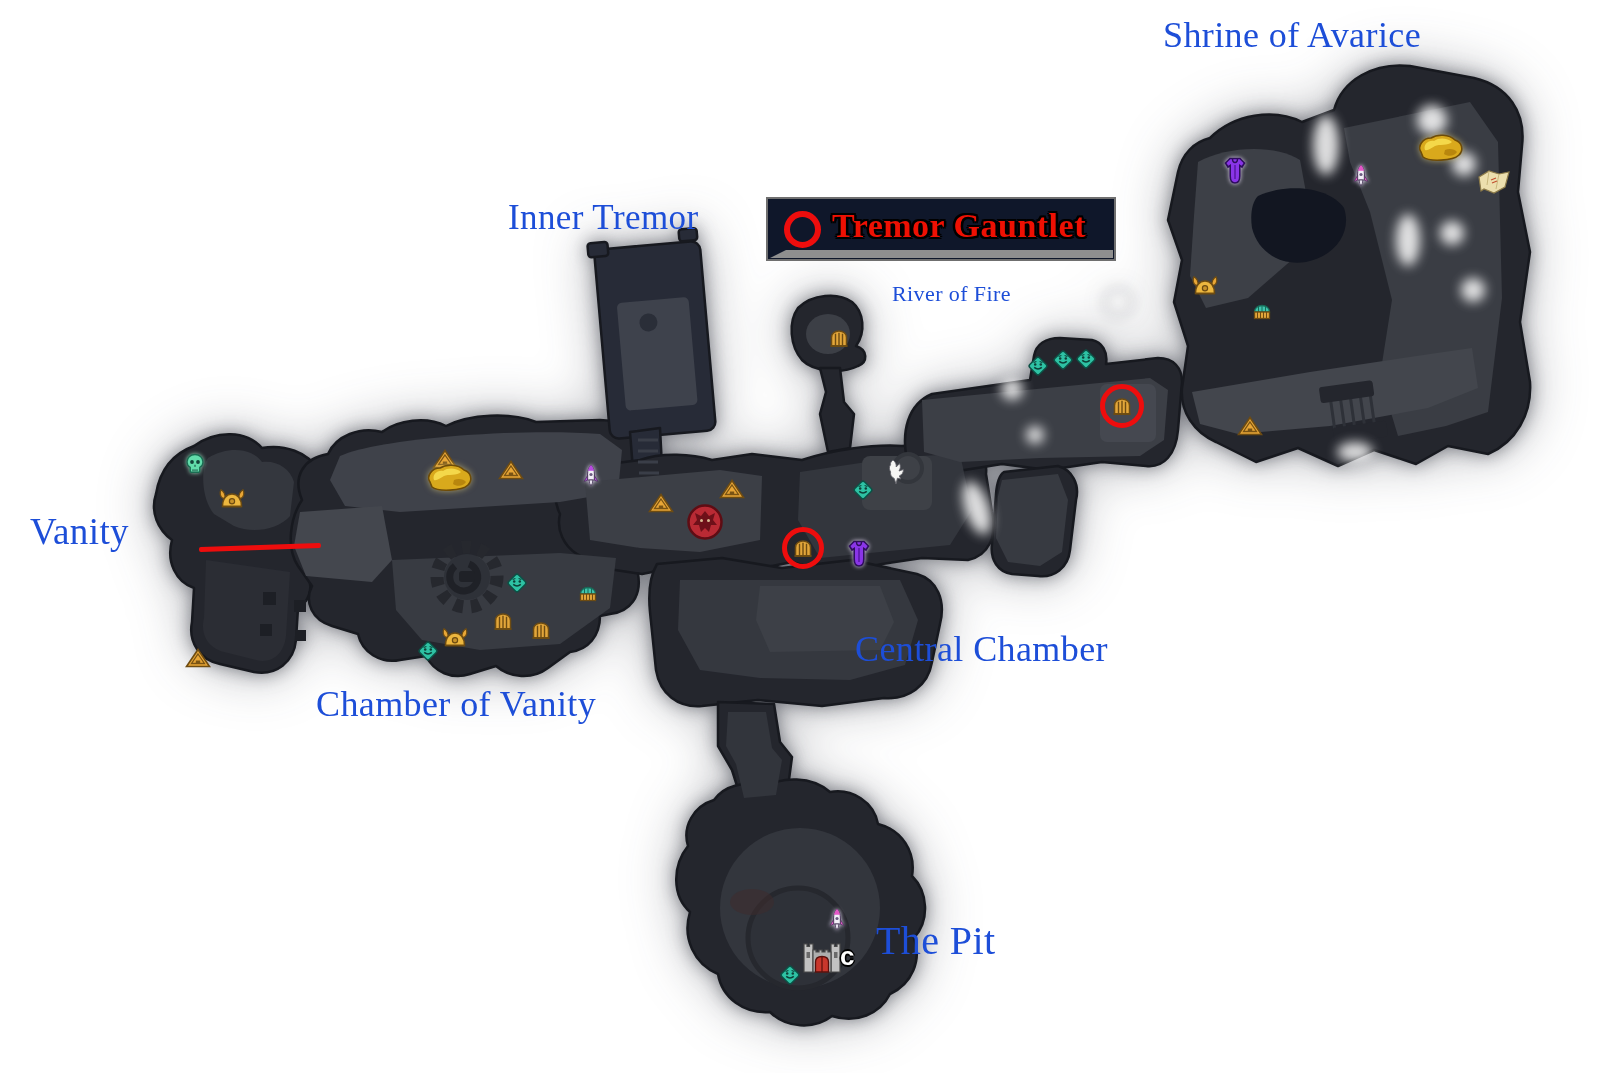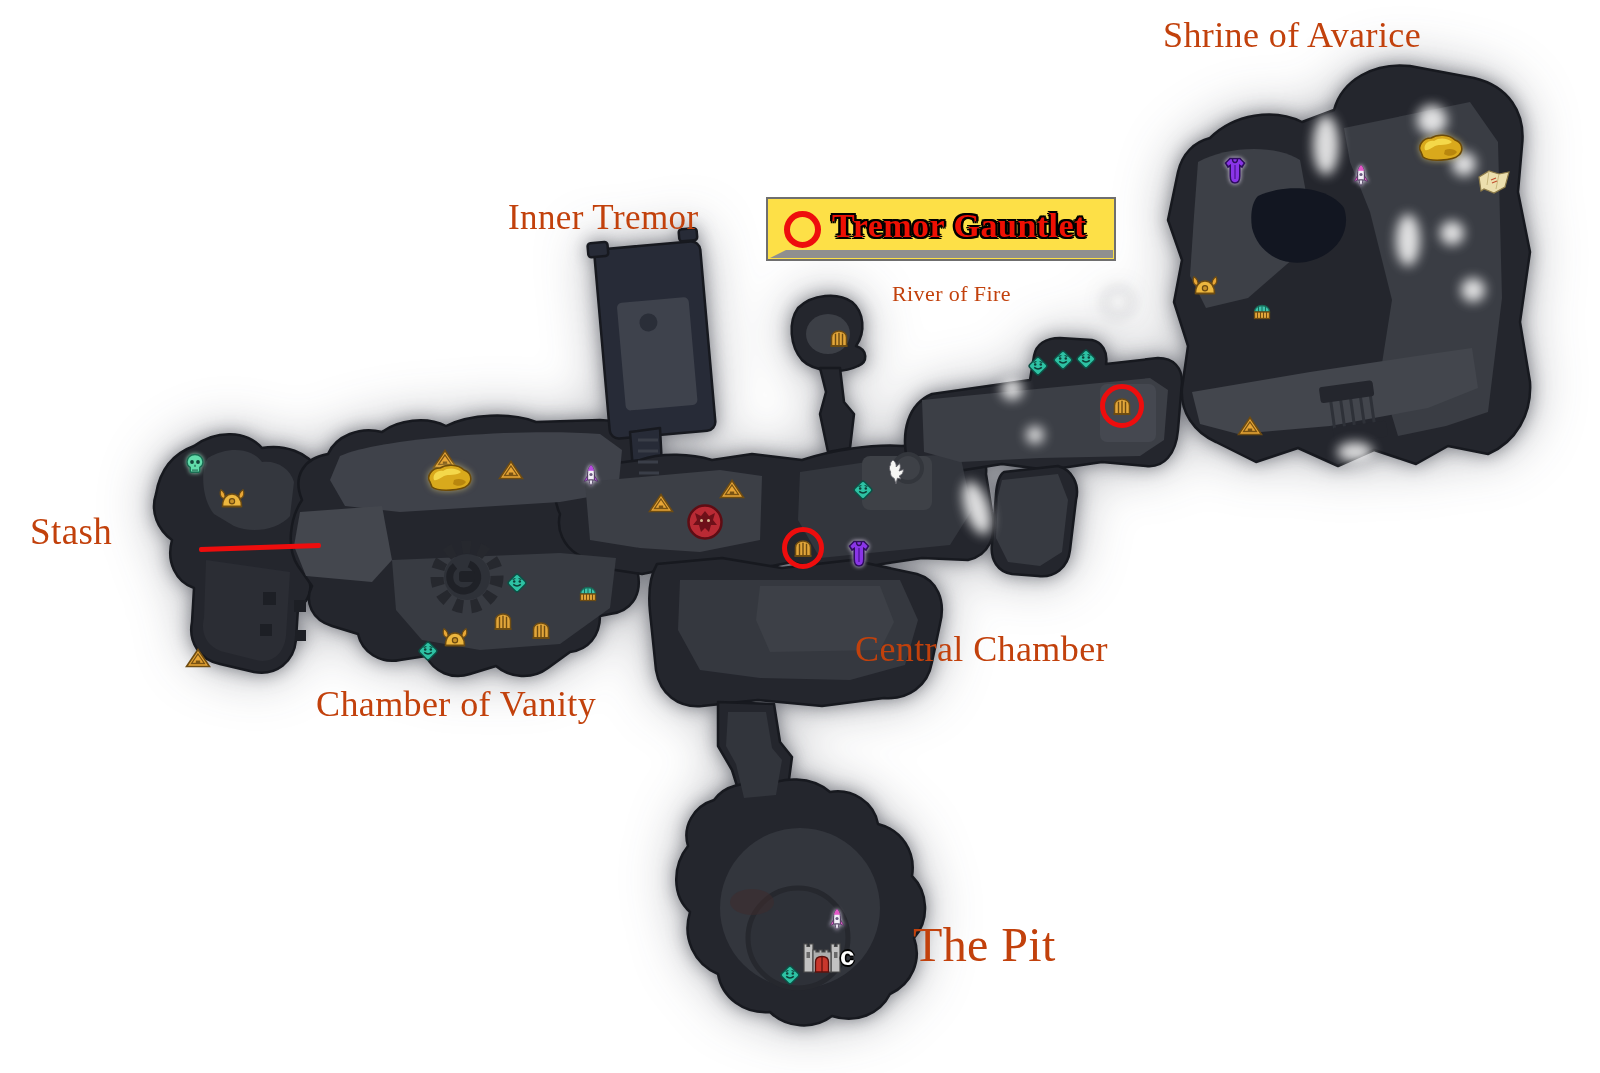--- a/index.html
+++ b/index.html
@@ -2,31 +2,31 @@
 <html><head>
 <meta charset="utf-8">
 <style>
   html,body{margin:0;padding:0;background:#ffffff;}
   body{width:1600px;height:1073px;overflow:hidden;font-family:"Liberation Serif",serif;}
   .stage{position:relative;width:1600px;height:1073px;background:#ffffff;}
 
   #map-svg{position:absolute;left:0;top:0;
     filter:drop-shadow(0 0 9px rgba(44,48,58,.55)) drop-shadow(0 0 26px rgba(44,48,58,.32));}
 
-  .map-label{position:absolute;color:#c2410c;white-space:nowrap;letter-spacing:.4px;line-height:1.1;}
+  .map-label{position:absolute;color:#1d4ed8;white-space:nowrap;letter-spacing:.4px;line-height:1.1;}
 
   .micon{position:absolute;line-height:0;}
   .micon-armor svg,.micon-rocket svg{filter:drop-shadow(0 0 2px rgba(238,226,255,.95));}
   .micon-nugget svg{filter:drop-shadow(0 0 3px rgba(255,230,130,.55));}
   .micon-skull svg{filter:drop-shadow(0 0 2px rgba(180,255,220,.8));}
 
   .ring{position:absolute;border:5px solid #ee0d0d;border-radius:50%;box-sizing:border-box;}
   #stash-line{position:absolute;height:5px;background:#ee0d0d;transform-origin:0 50%;border-radius:2px;}
 
-  .legend{position:absolute;background:#fde047;border:2px solid #6f6f6f;box-sizing:border-box;}
+  .legend{position:absolute;background:#0f172a;border:2px solid #6f6f6f;box-sizing:border-box;}
   .legend::after{content:"";position:absolute;left:2px;right:1px;bottom:1px;height:8px;
     background:#8f8f8f;clip-path:polygon(16px 0,100% 0,100% 100%,0 100%);}
   .legend-ring{position:absolute;left:16px;top:12px;width:37px;height:37px;border:6px solid #ee0d0d;
     border-radius:50%;box-sizing:border-box;}
   .legend-title{position:absolute;left:64px;top:8px;font-weight:bold;font-size:34px;color:#ee1003;
     letter-spacing:.5px;white-space:nowrap;
     text-shadow:2.4px 0 0 #000,-2.4px 0 0 #000,0 2.4px 0 #000,0 -2.4px 0 #000,
       1.7px 1.7px 0 #000,-1.7px 1.7px 0 #000,1.7px -1.7px 0 #000,-1.7px -1.7px 0 #000;}
 
   #pit-marker{position:absolute;left:840px;top:942px;font-family:"Liberation Sans",sans-serif;
@@ -339,24 +339,24 @@
         </svg></div>
       <div class="micon micon-diamond" style="left: 779px; top: 964px; color: rgb(229, 87, 200);"><svg width="22" height="22">
           <use href="#sym-diamond"></use>
         </svg></div>
     </div>
 
   <div id="labels-layer">
       <div class="map-label" style="left: 1163px; top: 16px; font-size: 36px;">Shrine of Avarice</div>
       <div class="map-label" style="left: 508px; top: 199px; font-size: 35px;">Inner Tremor</div>
       <div class="map-label" style="left: 892px; top: 282px; font-size: 22px;">River of Fire</div>
-      <div class="map-label" style="left: 30px; top: 512px; font-size: 37px;">Stash</div>
+      <div class="map-label" style="left: 30px; top: 512px; font-size: 37px;">Vanity</div>
       <div class="map-label" style="left: 316px; top: 685px; font-size: 36px;">Chamber of Vanity</div>
       <div class="map-label" style="left: 855px; top: 630px; font-size: 36px;">Central Chamber</div>
-      <div class="map-label" style="left: 913px; top: 919px; font-size: 48px;">The Pit</div>
+      <div class="map-label" style="left: 876px; top: 919px; font-size: 40px;">The Pit</div>
     </div>
 
   <div id="annotations-layer">
       <div class="ring" style="left: 782px; top: 527px; width: 42px; height: 42px;"></div>
       <div class="ring" style="left: 1100px; top: 384px; width: 44px; height: 44px;"></div>
       <div id="stash-line" style="left: 199px; top: 546.5px; width: 122.066px; transform: rotate(-1.87788deg);"></div>
     </div>
 
   <div id="pit-marker">c</div>
 

